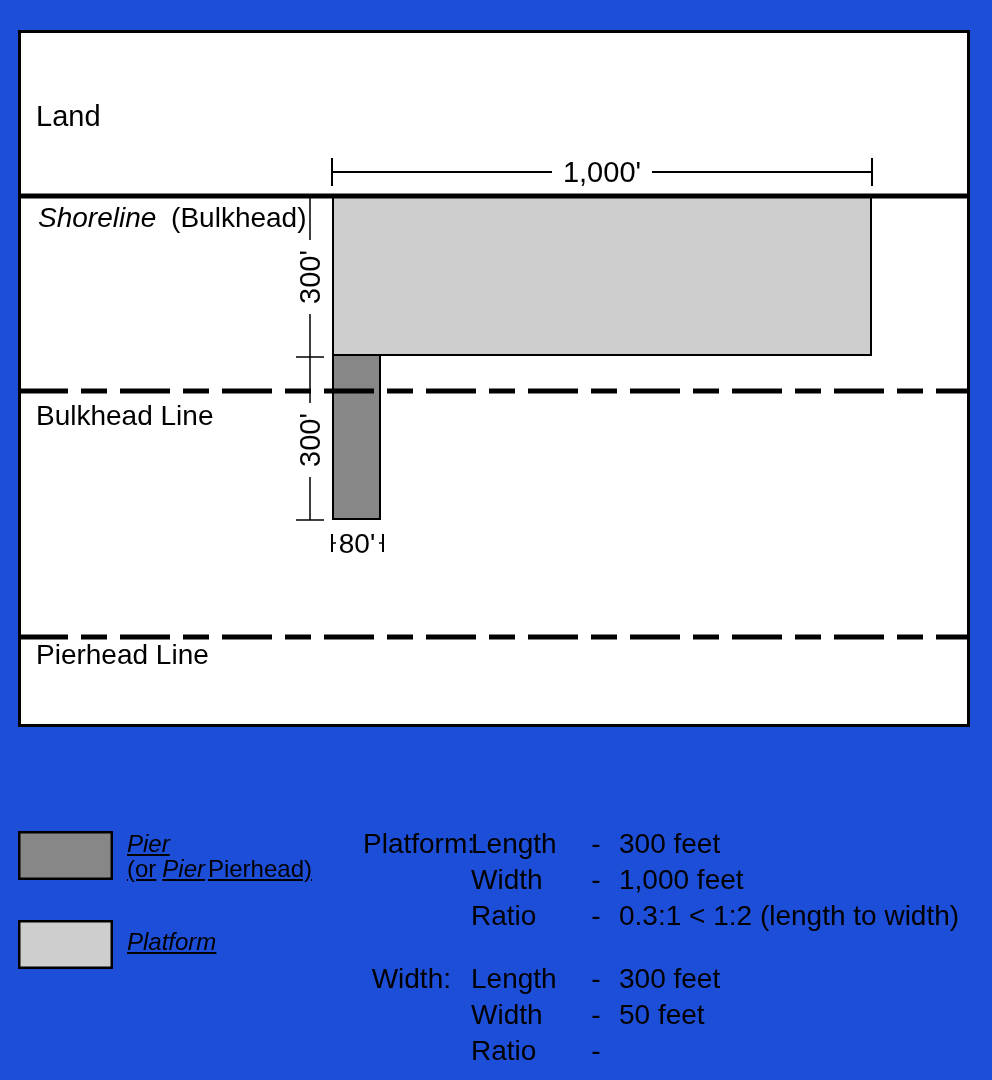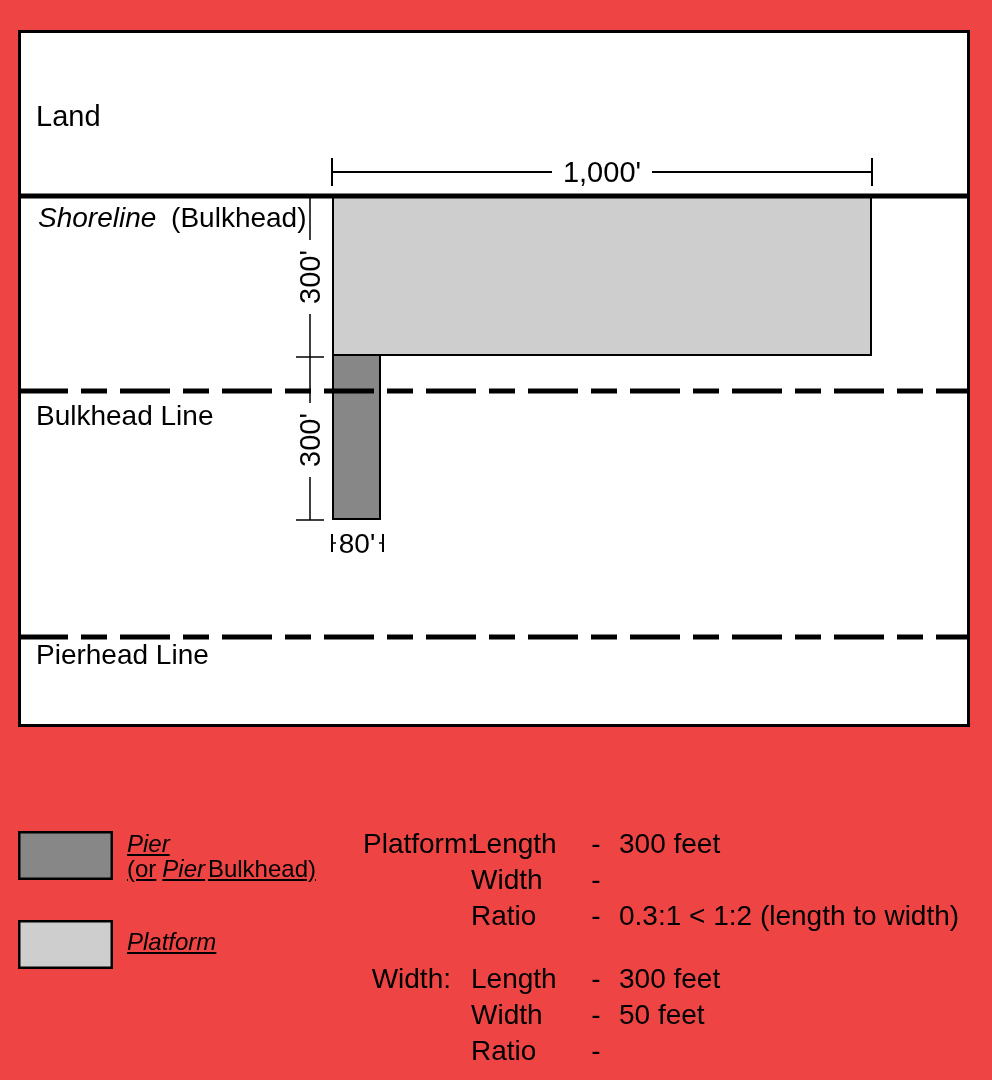--- a/index.html
+++ b/index.html
@@ -1,17 +1,17 @@
 <!DOCTYPE html>
 <html><head>
 <meta charset="utf-8">
 <style>
   html,body { margin:0; padding:0; background:#ffffff; }
   .canvas {
-    position:relative; width:992px; height:1080px; background:#ef4444;
+    position:relative; width:992px; height:1080px; background:#1d4ed8;
     font-family:"Liberation Sans", sans-serif; color:#000;
     overflow:hidden;
   }
   .diagram-svg { position:absolute; left:0; top:0; }
   .figure-title {
     position:absolute; left:0; top:750px; width:992px;
     text-align:center; font-size:41px; line-height:44px; font-weight:400;
   }
   .legend-swatch { position:absolute; left:18px; }
   .legend-swatch.pier { top:831px; }
@@ -88,41 +88,42 @@
 
 
   <svg class="legend-swatch pier" width="95" height="49">
     <rect x="1.25" y="1.25" width="92.5" height="46.5" stroke="#000" stroke-width="2.5" fill="#878787"></rect>
   </svg>
   <div class="legend-label pier">
     <div class="legend-line1">
       <span class="it">Pier</span>
     </div>
     <div class="legend-line2">
-      <span>(or</span><span class="it">Pier</span><span>Bulkhead)</span>
+      <span>(or</span><span class="it">Pier</span><span>Pierhead)</span>
     </div>
   </div>
 
   <svg class="legend-swatch platform" width="95" height="49">
     <rect x="1.25" y="1.25" width="92.5" height="46.5" stroke="#000" stroke-width="2.5" fill="#cecece"></rect>
   </svg>
   <div class="legend-label platform">Platform</div>
 
   <div class="stats">
     <div class="block1">
       <div class="srow">
         <span class="cat">Platform:</span>
         <span class="metric">Length</span>
         <span class="dash">-</span>
         <span class="value">300 feet</span>
       </div>
       <div class="srow">
         <span class="cat"></span>
         <span class="metric">Width</span>
         <span class="dash">-</span>
+        <span class="value">1,000 feet</span>
       </div>
       <div class="srow">
         <span class="cat"></span>
         <span class="metric">Ratio</span>
         <span class="dash">-</span>
         <span class="value">0.3:1 &lt; 1:2 (length to width)</span>
       </div>
     </div>
 
     <div class="block2">

